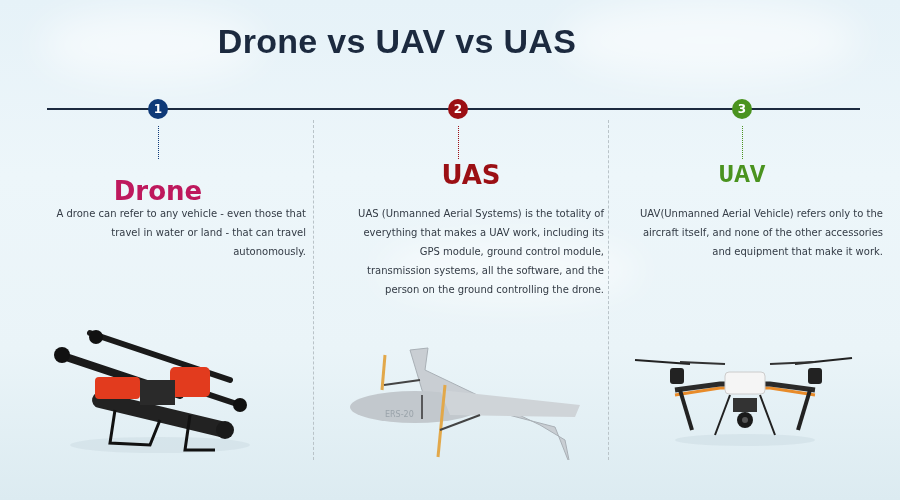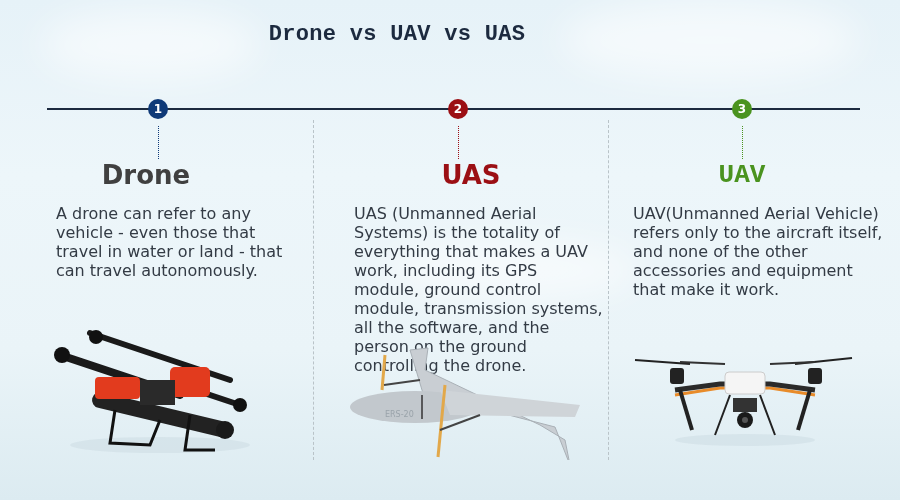--- a/index.html
+++ b/index.html
@@ -4,57 +4,57 @@
 <style>
   html, body { margin:0; padding:0; }
   body {
     width:900px; height:500px; overflow:hidden; position:relative;
     font-family: "Liberation Sans", "DejaVu Sans", sans-serif;
     background: linear-gradient(180deg, #e6f2f8 0%, #edf6fa 35%, #eaf4f8 70%, #dcebf1 100%);
   }
   .cloud { position:absolute; border-radius:50%; background:rgba(255,255,255,0.55); filter:blur(18px); }
   .title {
     position:absolute; top:22px; left:0; width:794px; text-align:center;
-    font-family:Liberation Mono, monospace; font-weight:bold; font-size:22px; color:#1c2a3f; letter-spacing:0.3px;
+    font-family:Liberation Sans, sans-serif; font-weight:bold; font-size:34px; color:#1c2a3f; letter-spacing:0.3px;
   }
   .timeline { position:absolute; top:108px; left:47px; width:813px; height:2px; background:#1c2a3f; }
   .divider { position:absolute; top:120px; width:0; height:340px; border-left:1px dashed #b9c3c8; }
   .badge {
     position:absolute; top:99px; width:20px; height:20px; border-radius:50%;
     color:#fff; font-weight:bold; font-size:12px; line-height:20px; text-align:center;
     font-family:"DejaVu Sans", sans-serif;
   }
   .stem { position:absolute; top:126px; height:33px; width:0; border-left:1px dotted; }
   .col-title {
     position:absolute; top:160px; width:280px; text-align:center;
     font-family:"DejaVu Sans", sans-serif; font-weight:bold; font-size:26px;
   }
   .col-text {
     position:absolute; top:204px; width:250px;
-    font-family:"DejaVu Sans", sans-serif; font-size:16px; line-height:19px; color:#333b45;
+    font-family:"DejaVu Sans", sans-serif; font-size:10px; line-height:19px; color:#333b45;text-align:right;
   }
   .img { position:absolute; }
 </style>
 </head>
 <body>
 
 <div class="cloud" style="left:40px;top:10px;width:220px;height:70px;"></div>
 <div class="cloud" style="left:560px;top:0px;width:300px;height:80px;"></div>
 <div class="cloud" style="left:380px;top:240px;width:260px;height:60px;"></div>
 
 <div class="title">Drone vs UAV vs UAS</div>
 
 <div class="timeline"></div>
 <div class="divider" style="left:313px;"></div>
 <div class="divider" style="left:608px;"></div>
 
 <div>
   <div class="badge" style="left:148px;background:#0f3a78;">1</div>
   <div class="stem" style="left:158px;border-color:#0f3a78;"></div>
-  <div class="col-title" style="left:6px;color:#404040;">Drone</div>
+  <div class="col-title" style="left:18px;color:#be185d;margin-top:16px;">Drone</div>
   <div class="col-text" style="left:56px;">A drone can refer to any vehicle - even those that travel in water or land - that can travel autonomously.</div>
   <svg class="img" style="left:40px;top:325px;" width="230" height="130" viewBox="0 0 230 130">
     <ellipse cx="120" cy="120" rx="90" ry="8" fill="#cfdde4" opacity="0.6"></ellipse>
     <line x1="20" y1="30" x2="140" y2="70" stroke="#1a1a1a" stroke-width="8" stroke-linecap="round"></line>
     <line x1="50" y1="8" x2="190" y2="55" stroke="#1a1a1a" stroke-width="6" stroke-linecap="round"></line>
     <line x1="60" y1="75" x2="185" y2="105" stroke="#222" stroke-width="16" stroke-linecap="round"></line>
     <line x1="140" y1="60" x2="200" y2="80" stroke="#1a1a1a" stroke-width="6" stroke-linecap="round"></line>
     <rect x="55" y="52" width="45" height="22" rx="4" fill="#e23b1e"></rect>
     <rect x="130" y="42" width="40" height="30" rx="5" fill="#e23b1e"></rect>
     <rect x="100" y="55" width="35" height="25" fill="#2a2a2a"></rect>

